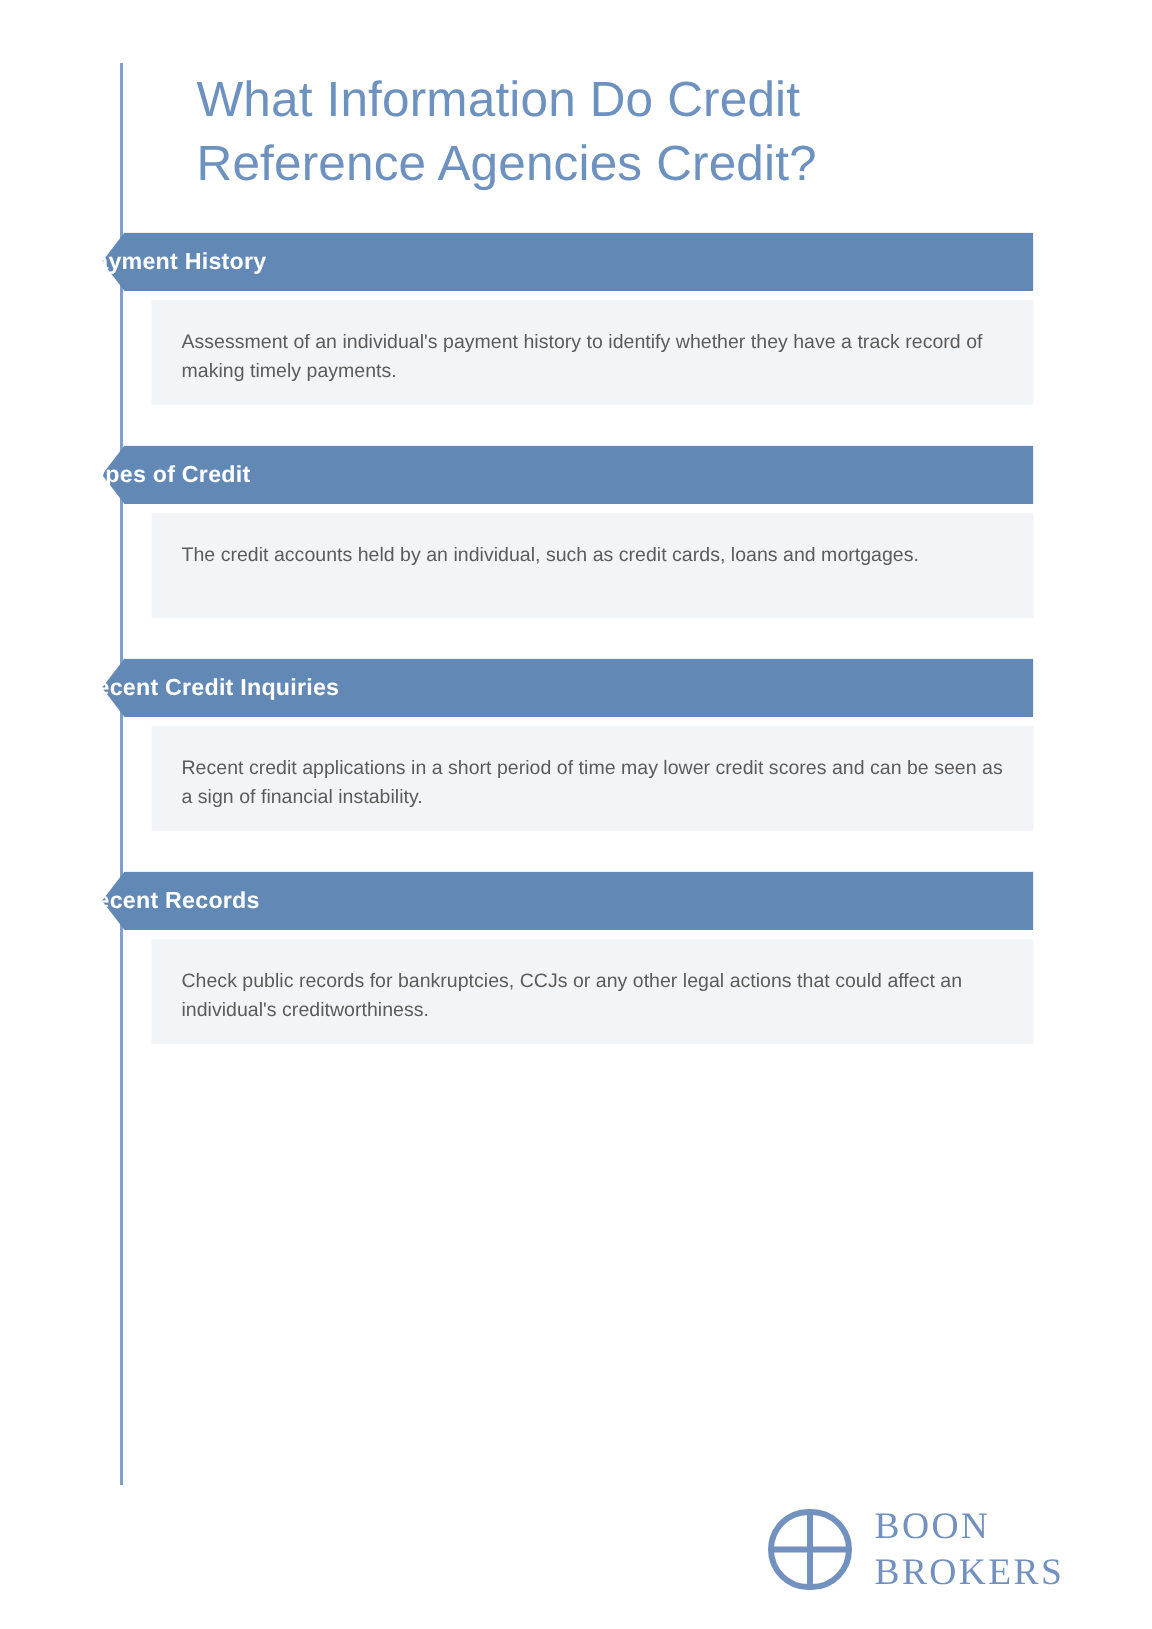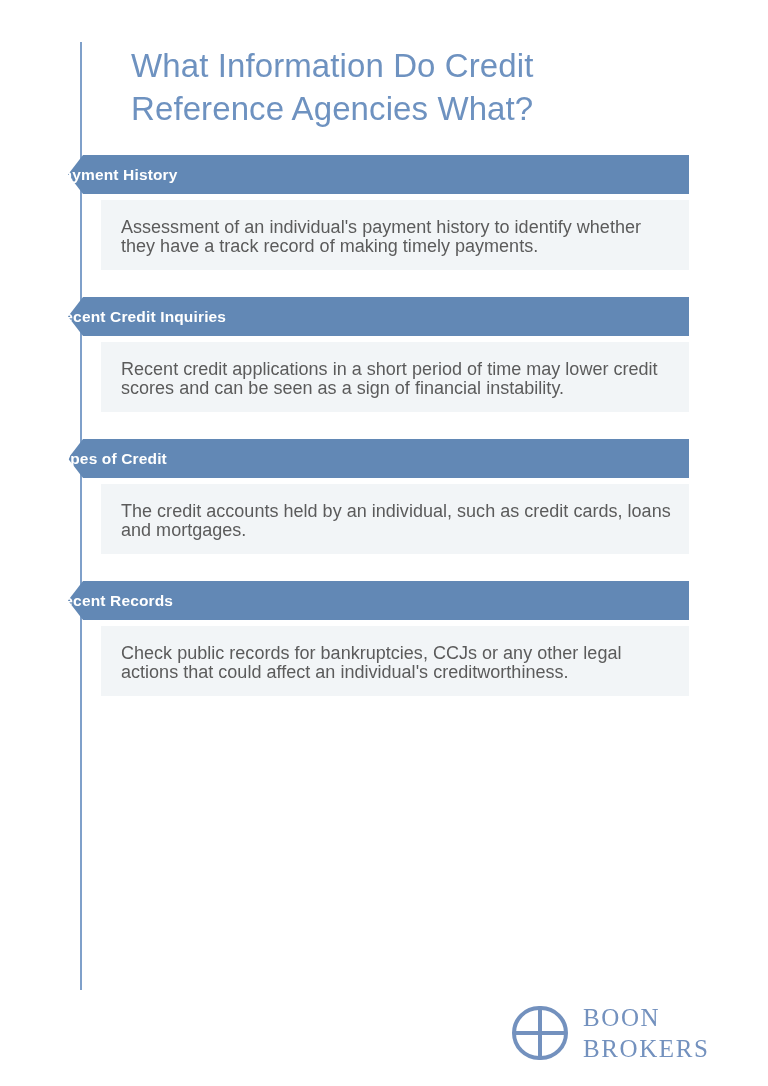--- a/index.html
+++ b/index.html
@@ -95,21 +95,21 @@
     top: 45px;
     width: 588px;
     height: 70px;
     background: #F2F5F7;
   }
   .panel-text {
     position: absolute;
     left: 20px;
     top: 18px;
     width: 552px;
-    font-size: 18px;
+    font-size: 13px;
     line-height: 19px;
     color: #5B5B5B;
     letter-spacing: 0.02px;
   }
 
   
   .logo {
     position: absolute;
     left: 511px;
     top: 1002px;
@@ -141,48 +141,48 @@
 </style>
 </head>
 <body>
 
 <div id="infographic">
 
   <div class="spine"></div>
 
   <div class="title-block">
     <div class="title-line">What Information Do Credit</div>
-    <div class="title-line">Reference Agencies What?</div>
+    <div class="title-line">Reference Agencies Credit?</div>
   </div>
 
   <div class="sections">
 
     <div class="section">
       <div class="banner"></div>
       <div class="banner-label">Payment History</div>
       <div class="panel">
         <div class="panel-text">Assessment of an individual's payment history to identify whether they have a track record of making timely payments.</div>
       </div>
     </div>
 
 
 
     <div class="section">
       <div class="banner"></div>
+      <div class="banner-label">Types of Credit</div>
+      <div class="panel">
+        <div class="panel-text">The credit accounts held by an individual, such as credit cards, loans and mortgages.</div>
+      </div>
+    </div>
+
+    <div class="section">
+      <div class="banner"></div>
       <div class="banner-label">Recent Credit Inquiries</div>
       <div class="panel">
         <div class="panel-text">Recent credit applications in a short period of time may lower credit scores and can be seen as a sign of financial instability.</div>
-      </div>
-    </div>
-
-    <div class="section">
-      <div class="banner"></div>
-      <div class="banner-label">Types of Credit</div>
-      <div class="panel">
-        <div class="panel-text">The credit accounts held by an individual, such as credit cards, loans and mortgages.</div>
       </div>
     </div>
 
     <div class="section">
       <div class="banner"></div>
       <div class="banner-label">Recent Records</div>
       <div class="panel">
         <div class="panel-text">Check public records for bankruptcies, CCJs or any other legal actions that could affect an individual's creditworthiness.</div>
       </div>
     </div>

